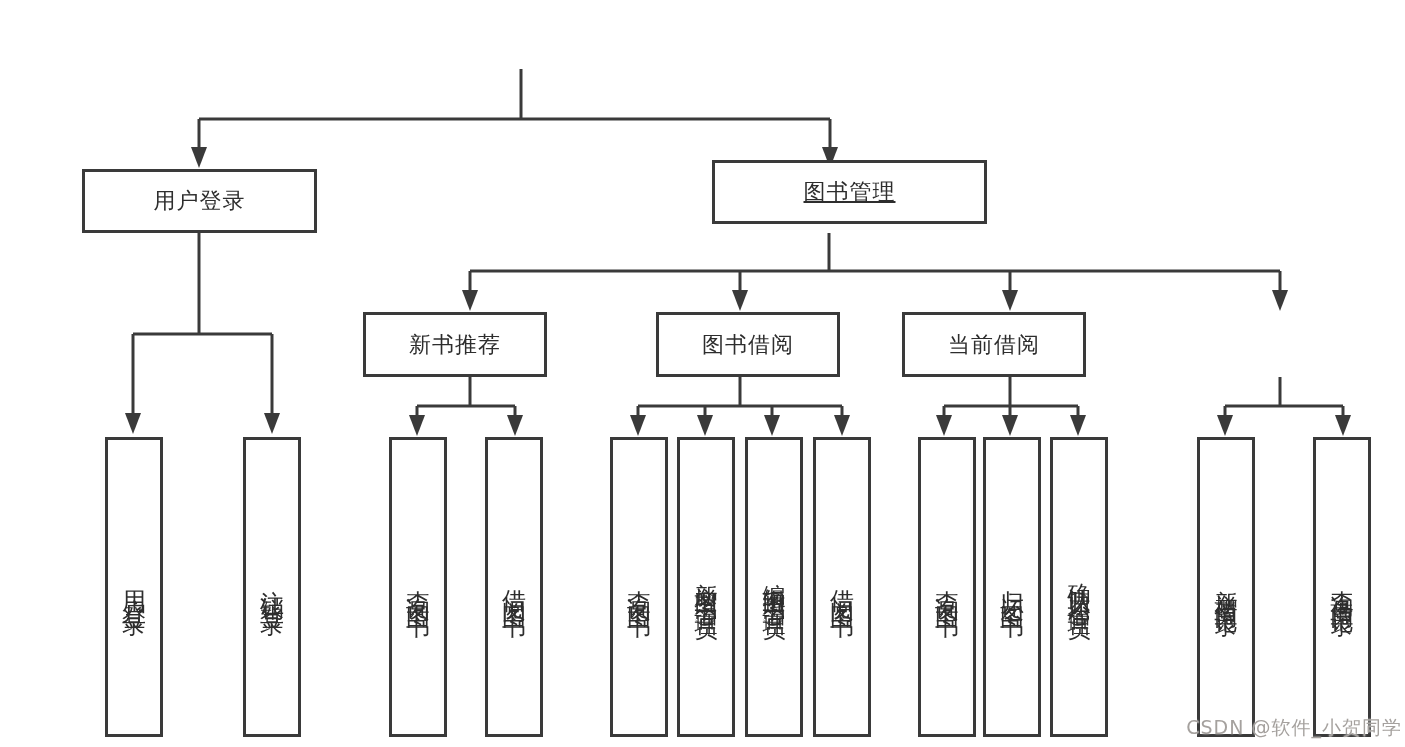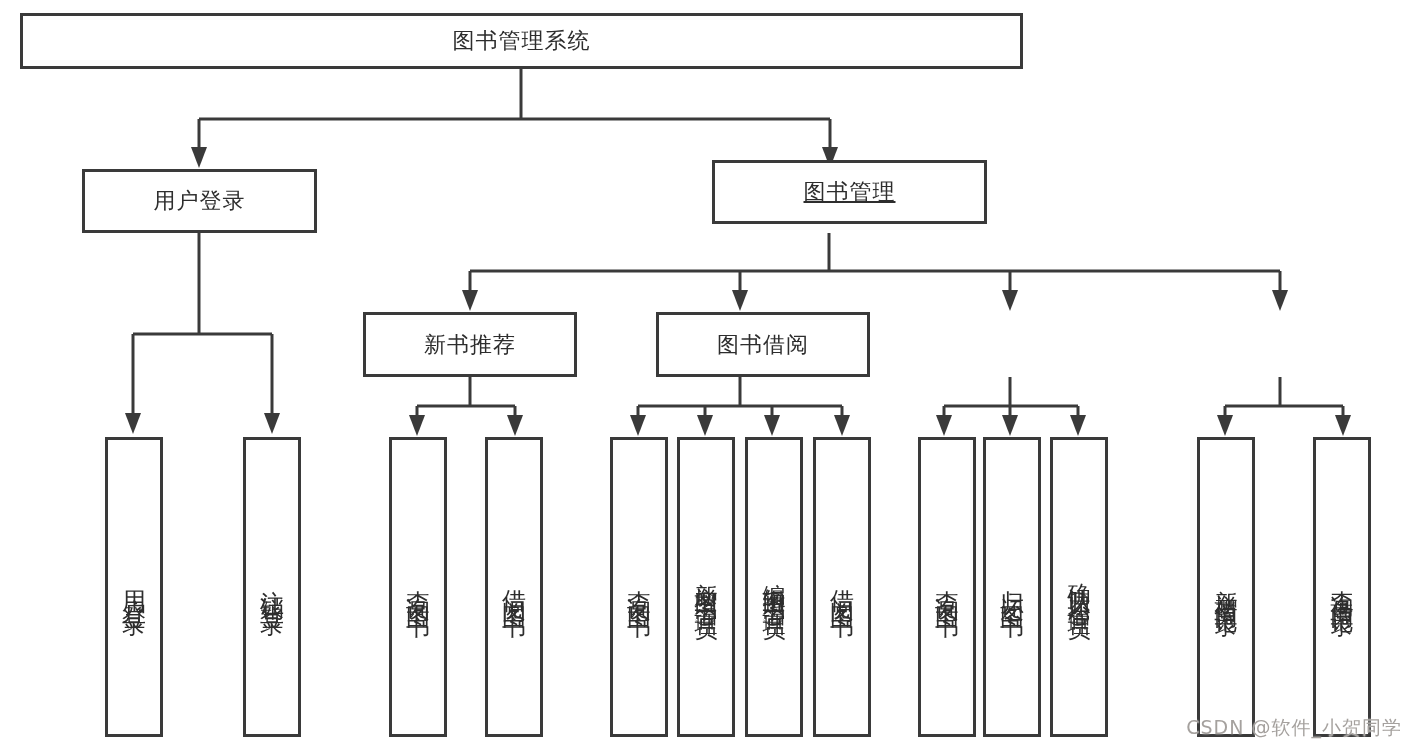--- a/index.html
+++ b/index.html
@@ -29,21 +29,21 @@
     letter-spacing:8px;
     line-height:1;
     padding:4px 0;
   }
   
   .n-root{left:20px;top:13px;width:1003px;height:56px;}
   
   .n-userlogin{left:82px;top:169px;width:235px;height:64px;}
   .n-bookmgmt{left:712px;top:160px;width:275px;height:64px;text-decoration:underline;}
   
-  .n-l3{top:312px;width:214px;height:65px;}
+  .n-l3{top:312px;width:184px;height:65px;}
   .n-newbook{left:363px;}
   .n-borrow{left:632px;margin-left:24px;}
   .n-current{left:902px;}
   .n-records{left:1173px;}
   
   .lf{top:437px;width:58px;height:300px;}
   .lf1{left:105px;}  .lf2{left:243px;}
   .lf3{left:389px;}  .lf4{left:485px;}
   .lf5{left:610px;}  .lf6{left:677px;}
   .lf7{left:745px;}  .lf8{left:813px;}
@@ -131,27 +131,27 @@
 
       <polygon points="936,415 952,415 944,436"></polygon>
       <polygon points="1002,415 1018,415 1010,436"></polygon>
       <polygon points="1070,415 1086,415 1078,436"></polygon>
 
       <polygon points="1217,415 1233,415 1225,436"></polygon>
       <polygon points="1335,415 1351,415 1343,436"></polygon>
     </g>
   </svg>
 
-  <div class="node n-root">图书管理系统</div>
 
   <div class="node n-userlogin">用户登录</div>
   <div class="node n-bookmgmt">图书管理</div>
 
   <div class="node n-l3 n-newbook">新书推荐</div>
   <div class="node n-l3 n-borrow">图书借阅</div>
+  <div class="node n-l3 n-current">当前借阅</div>
 
   <div class="node leaf lf lf1">用户登录</div>
   <div class="node leaf lf lf2">注销登录</div>
 
   <div class="node leaf lf lf3">查询图书</div>
   <div class="node leaf lf lf4">借阅图书</div>
 
   <div class="node leaf lf lf5">查询图书</div>
   <div class="node leaf tight lf lf6">新增图书（管理员）</div>
   <div class="node leaf tight lf lf7">编辑图书（管理员）</div>

